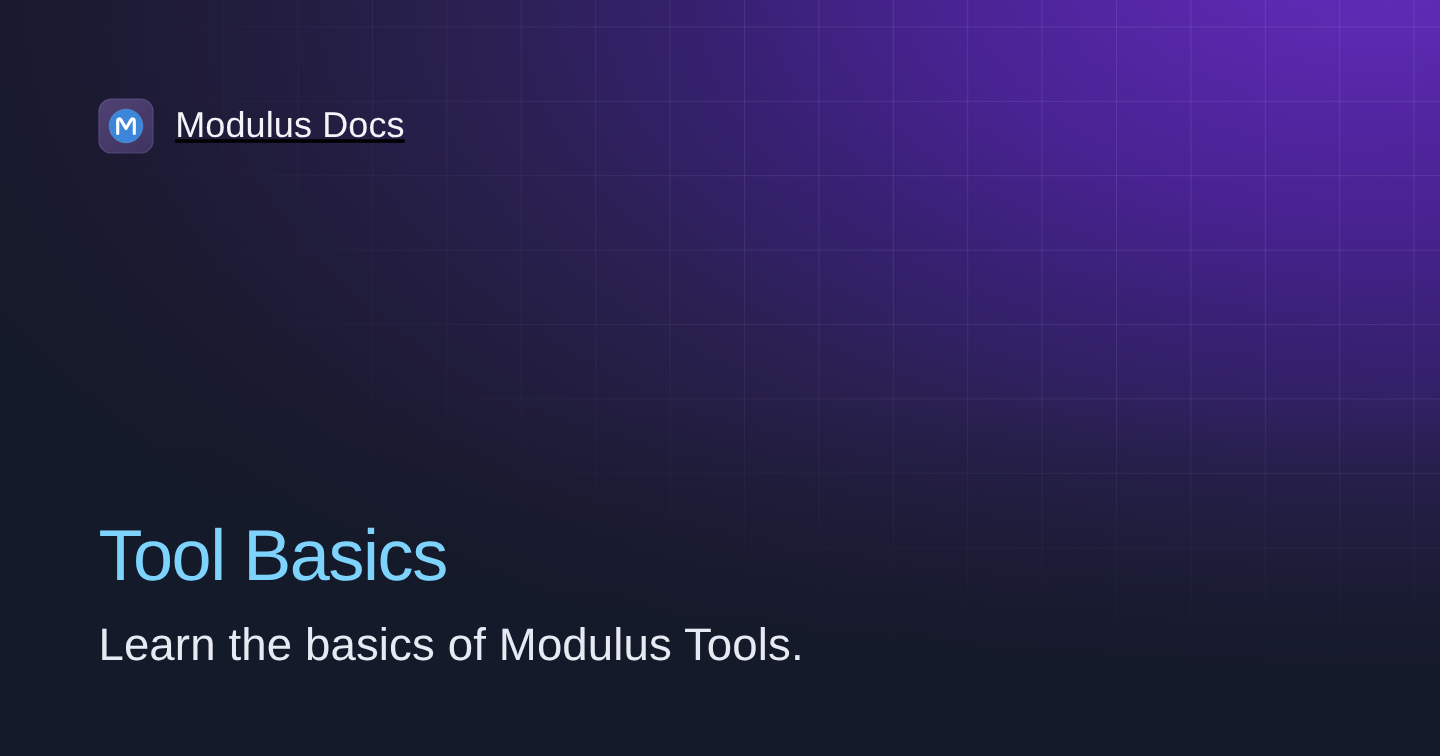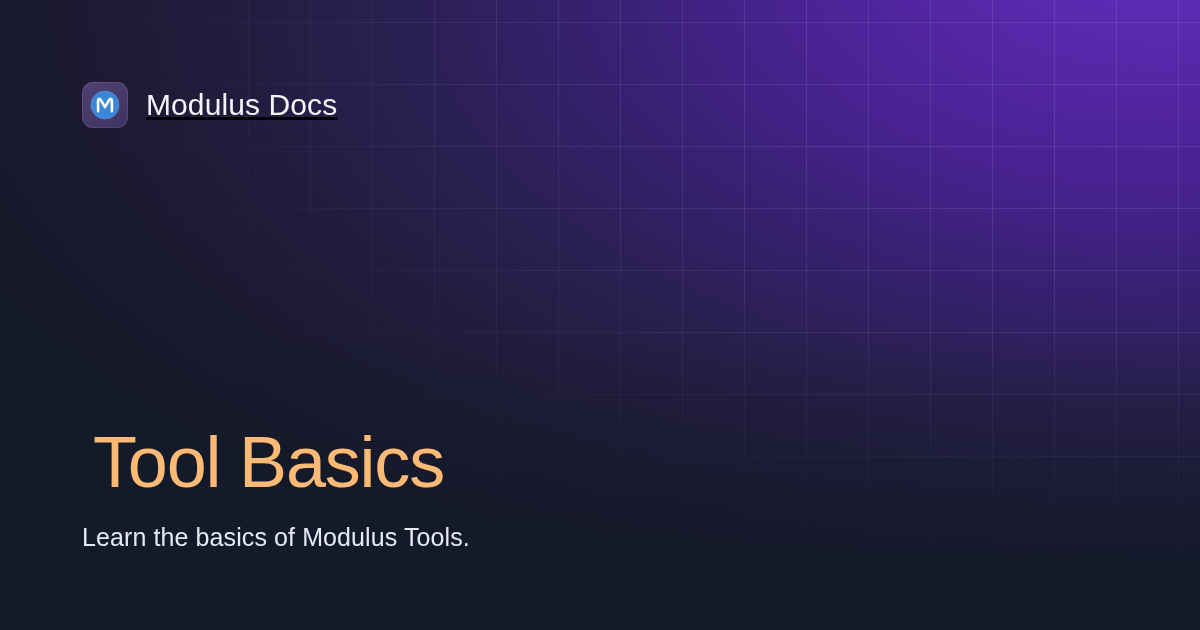--- a/index.html
+++ b/index.html
@@ -138,32 +138,32 @@
 
   
   .headline-block {
     position: absolute;
     left: 82px;
     bottom: 68px;
     width: 1040px;
   }
 
   .headline {
-    margin: 11px;
-    font-size: 72px;
+    margin: 0;
+    font-size: 60px;
     line-height: 1.06;
     font-weight: 400;
-    color: #fdba74;
+    color: #7dd3fc;
     letter-spacing: -1.2px;
     white-space: nowrap;
   }
 
   .subheadline {
-    margin: 22px 0 10px 0;
-    font-size: 25px;
+    margin: 22px 0 0 0;
+    font-size: 38px;
     line-height: 1.2;
     font-weight: 400;
     color: #e6eaf2;
     letter-spacing: 0.1px;
     white-space: nowrap;
   }
 </style>
 </head>
 <body>
 

